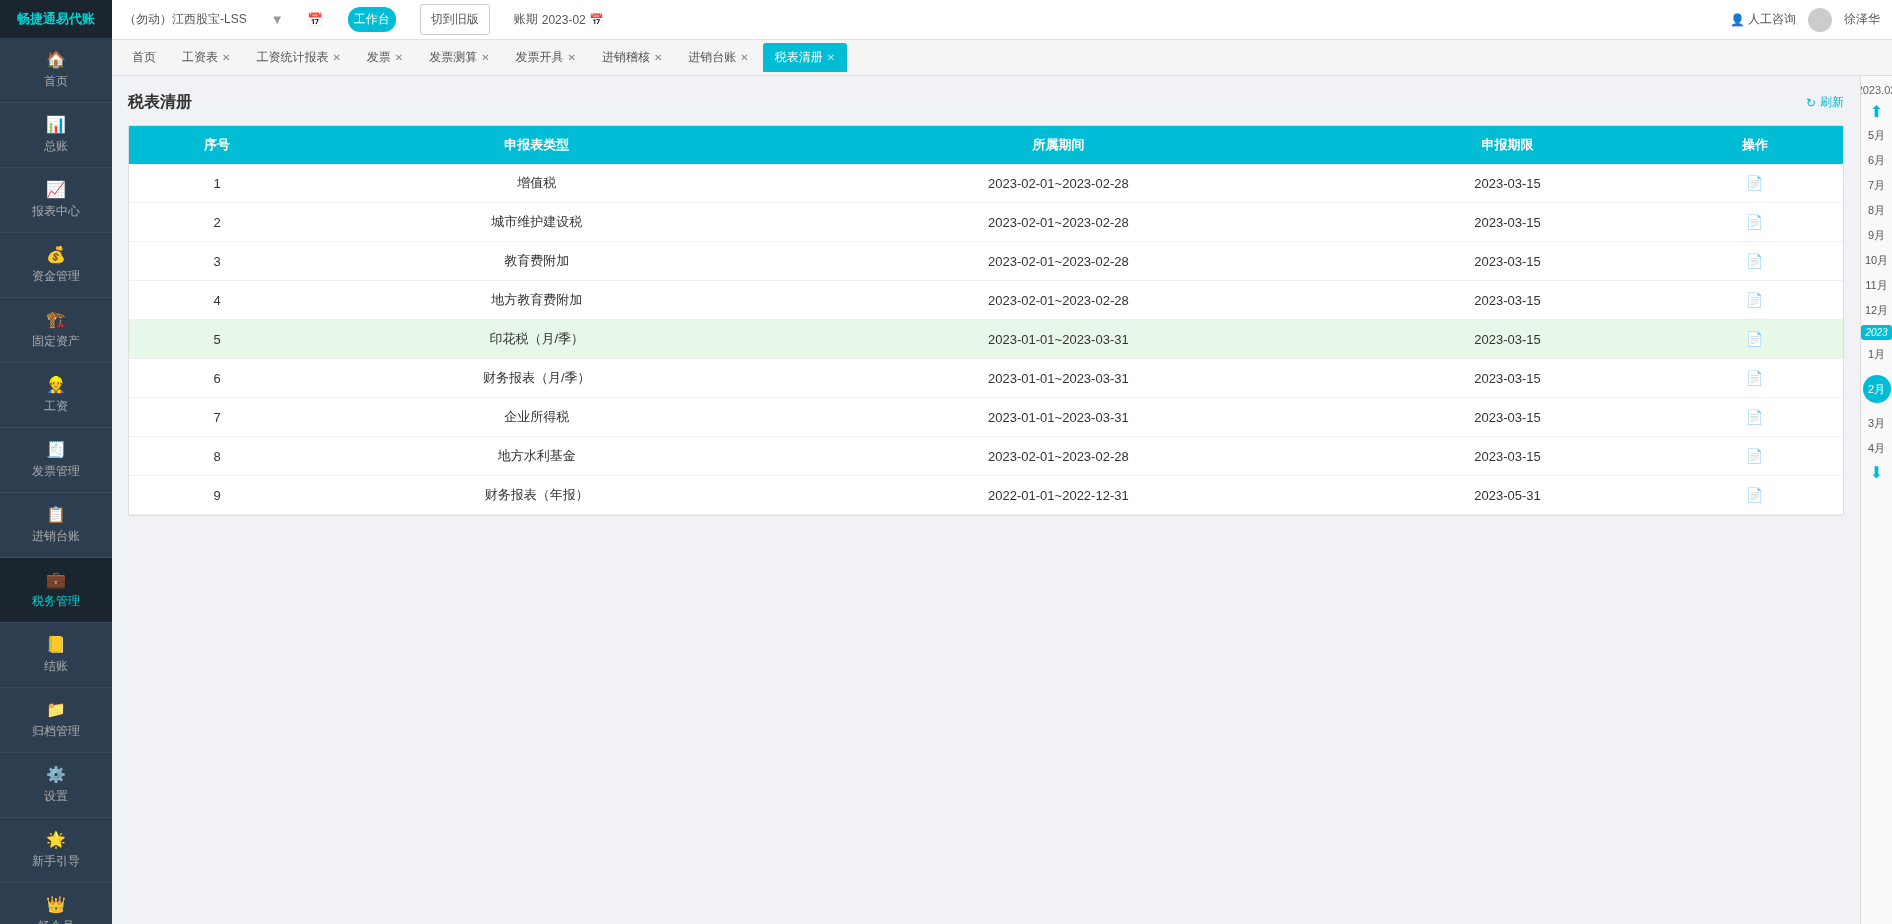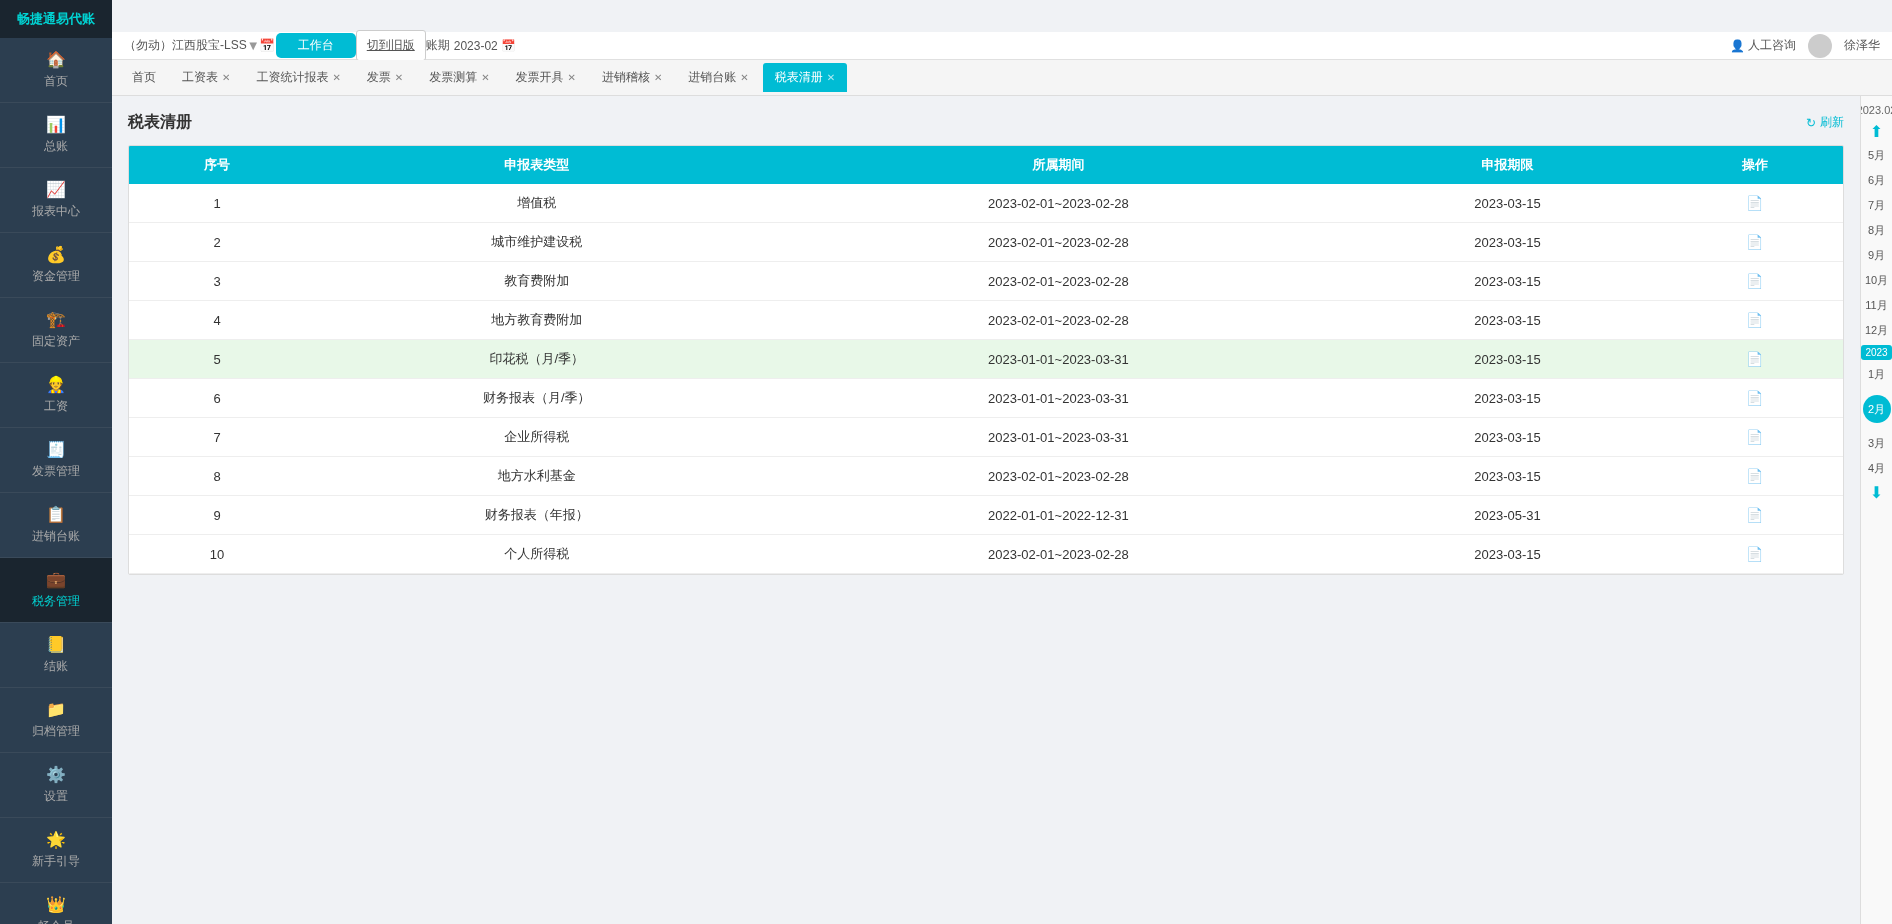--- a/index.html
+++ b/index.html
@@ -42,53 +42,51 @@
       flex: 1;
       display: flex;
       flex-direction: column;
       overflow: hidden;
     }
 
     
     .topbar {
       background: #fff;
       border-bottom: 1px solid #e0e0e0;
-      height: 28px;
+      height: 40px;
       display: flex;
       align-items: center;
       padding: 0 12px;
-      gap: 0;
+      gap: 24px;
       flex-shrink: 0;
-      margin-top: 32px;
     }
     .topbar-company {
       font-size: 12px;
       color: #555;
       display: flex;
       align-items: center;
       gap: 4px;
     }
     .topbar-btn {
       background: #00bcd4;
       color: #fff;
       border: none;
-      padding: 4px 22px;
-      border-radius: 5px;
+      padding: 4px 6px;
+      border-radius: 12px;
       cursor: pointer;
       font-size: 12px;
     }
     .topbar-btn-outline {
       background: #fff;
       color: #555;
       border: 1px solid #ccc;
       padding: 6px 10px;
       border-radius: 3px;
       cursor: pointer;
       font-size: 12px;
-      text-decoration: underline;
     }
     .topbar-period {
       font-size: 12px;
       color: #555;
       display: flex;
       align-items: center;
       gap: 4px;
     }
     .topbar-right {
       margin-left: auto;
@@ -241,20 +239,21 @@
       align-items: center;
       justify-content: center;
     }
     .year-badge {
       background: #00bcd4;
       color: #fff;
       font-size: 10px;
       padding: 2px 4px;
       border-radius: 3px;
       margin: 2px 0;
+      font-style: italic;
     }
   </style>
 </head>
 <body>
 
 <div class="sidebar">
   <div class="sidebar-logo">
     <span>畅捷通易代账</span>
   </div>
   <div id="sidebar-items">
@@ -454,27 +453,20 @@
                 <td>地方水利基金</td>
                 <td>2023-02-01~2023-02-28</td>
                 <td>2023-03-15</td>
                 <td><span class="action-icon">📄</span></td>
               </tr>
               <tr>
                 <td>9</td>
                 <td>财务报表（年报）</td>
                 <td>2022-01-01~2022-12-31</td>
                 <td>2023-05-31</td>
-                <td><span class="action-icon">📄</span></td>
-              </tr>
-              <tr>
-                <td>10</td>
-                <td>个人所得税</td>
-                <td>2023-02-01~2023-02-28</td>
-                <td>2023-03-15</td>
                 <td><span class="action-icon">📄</span></td>
               </tr>
             </tbody>
         </table>
       </div>
     </div>
 
     <div class="right-panel">
       <div class="panel-header">2023.02</div>
       <div class="panel-toggle">⬆</div>

